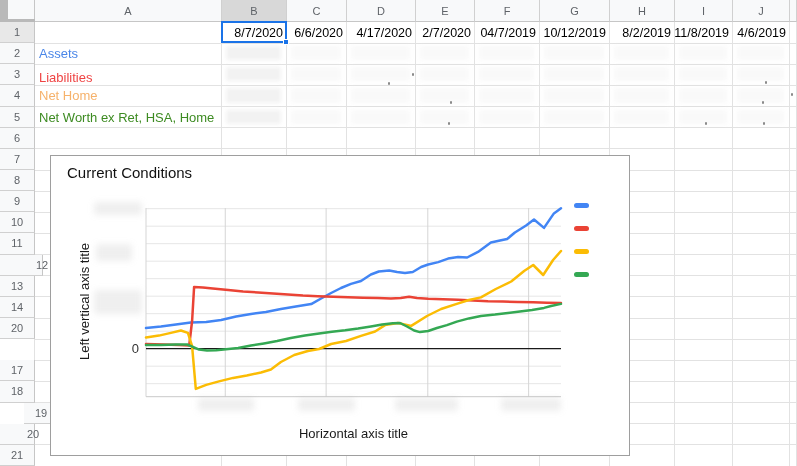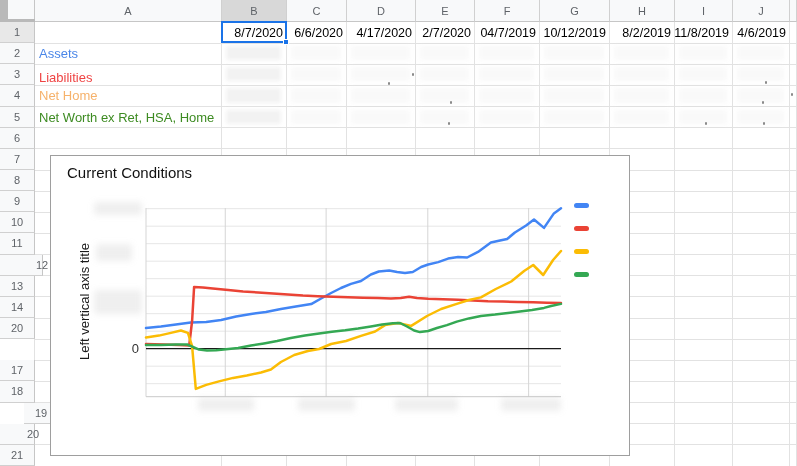--- a/index.html
+++ b/index.html
@@ -189,20 +189,21 @@
         <line x1="95" y1="52" x2="95" y2="240.7" stroke="#d5d5d5" stroke-width="1"></line>
         <line x1="95" y1="240.7" x2="510" y2="240.7" stroke="#c9c9c9" stroke-width="1"></line>
         <line x1="95" y1="192.7" x2="510" y2="192.7" stroke="#1a1a1a" stroke-width="1.3"></line>
         <polyline points="95.0,172.0 109.9,170.5 124.9,168.5 139.8,166.4 155.2,165.9 170.1,164.0 185.1,160.5 200.0,158.0 214.9,155.9 229.9,153.0 244.8,150.5 260.2,148.1 270.1,142.5 280.1,137.0 290.0,132.0 300.0,127.9 310.0,125.0 319.9,118.5 327.8,115.5 338.2,114.5 346.1,116.0 354.0,116.9 361.8,116.0 370.1,111.0 377.2,108.5 387.2,106.1 397.1,102.6 407.1,101.0 416.2,101.5 427.0,95.9 439.9,86.5 449.0,84.5 456.1,83.0 463.9,76.5 475.1,69.5 483.0,63.5 493.0,71.9 502.9,57.4 510.0,52.3" fill="none" stroke="#4285f4" stroke-width="2.5" stroke-linejoin="round" stroke-linecap="round"></polyline>
         <polyline points="95.0,188.0 112.0,188.5 128.2,189.0 138.2,189.5 141.1,165.0 143.1,130.9 151.9,131.4 161.8,132.5 177.2,134.1 192.1,135.5 207.1,136.5 222.0,137.6 236.9,138.4 251.9,139.5 266.8,140.2 282.2,140.7 297.1,141.3 312.0,141.8 327.0,142.1 339.9,142.5 349.8,141.9 358.1,140.7 366.0,142.1 377.2,142.8 392.1,143.2 407.1,143.7 422.0,144.6 437.0,145.3 451.9,145.6 466.8,146.0 482.2,146.3 495.9,146.7 510.0,147.0" fill="none" stroke="#ea4335" stroke-width="2.5" stroke-linejoin="round" stroke-linecap="round"></polyline>
         <polyline points="95.0,181.5 107.9,179.6 119.9,176.9 129.9,174.5 136.9,176.9 141.1,190.1 144.8,232.9 155.2,228.9 168.0,225.4 182.1,221.9 195.8,219.5 210.0,216.5 219.9,213.5 229.9,206.0 243.2,199.0 256.9,195.0 268.1,193.0 280.1,188.0 295.0,185.0 310.0,179.9 324.1,175.5 334.0,169.1 346.9,167.0 360.2,169.9 376.0,160.0 390.1,153.0 405.0,148.1 417.9,144.0 429.9,141.4 444.8,133.0 460.2,125.5 473.1,115.0 482.2,109.0 492.2,119.0 502.1,104.0 510.0,95.0" fill="none" stroke="#fbbc04" stroke-width="2.5" stroke-linejoin="round" stroke-linecap="round"></polyline>
         <polyline points="95.0,189.0 109.9,189.0 124.9,188.5 136.1,188.5 141.9,190.9 148.1,193.6 156.0,194.4 165.1,194.3 175.1,193.2 187.1,192.0 200.0,189.5 212.9,187.4 226.1,185.0 239.8,182.0 253.9,179.6 268.1,177.5 280.9,175.7 294.2,174.3 307.1,172.6 319.9,170.5 331.1,168.5 341.9,167.3 349.0,167.0 356.0,170.5 363.1,174.5 368.9,176.1 377.2,175.0 385.9,172.0 395.9,169.1 405.8,165.6 417.9,162.4 429.9,160.0 444.0,158.6 456.9,157.0 468.9,155.4 481.0,154.0 493.0,151.9 500.0,150.0 510.0,147.9" fill="none" stroke="#34a853" stroke-width="2.5" stroke-linejoin="round" stroke-linecap="round"></polyline>
       </svg>
     <div id="zero-label">0</div>
     <div id="y-axis-title">Left vertical axis title</div>
+    <div id="x-axis-title">Horizontal axis title</div>
     <div id="legend">
         <div class="lswatch" style="left: 523px; top: 47px; background: rgb(66, 133, 244);"></div>
         <div class="lswatch" style="left: 523px; top: 70px; background: rgb(234, 67, 53);"></div>
         <div class="lswatch" style="left: 523px; top: 93px; background: rgb(251, 188, 4);"></div>
         <div class="lswatch" style="left: 523px; top: 116px; background: rgb(52, 168, 83);"></div>
       </div>
     <div id="chart-blurs">
         <div class="chartblur" style="left: 43px; top: 46px; width: 48px; height: 13px;"></div>
         <div class="chartblur" style="left: 45px; top: 88px; width: 36px; height: 17px;"></div>
         <div class="chartblur" style="left: 43px; top: 134px; width: 48px; height: 24px;"></div>

